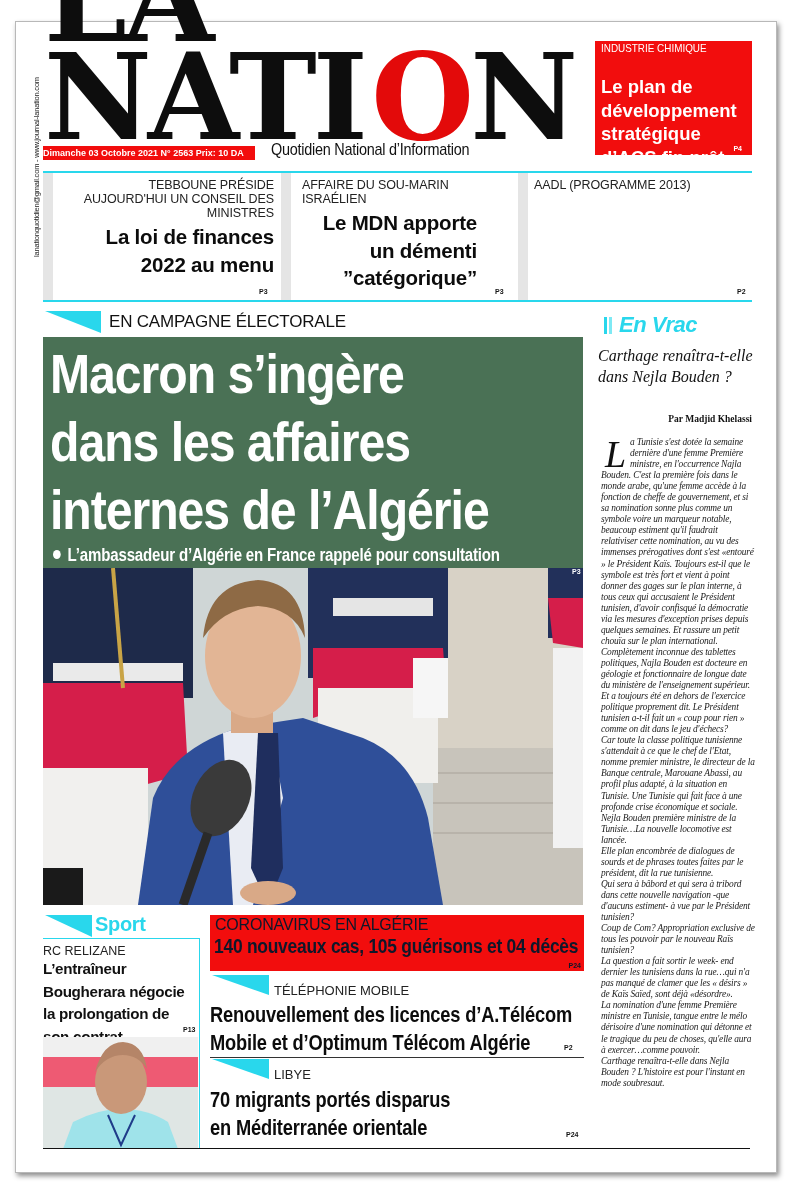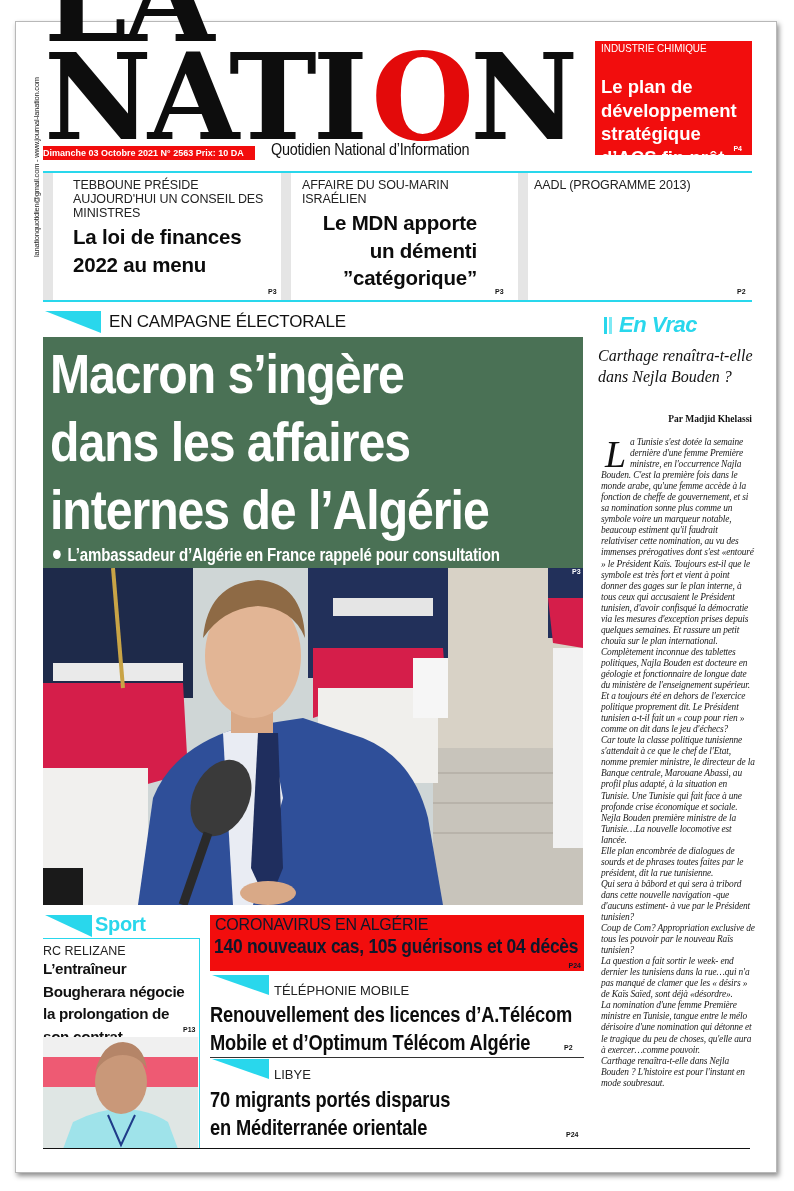--- a/index.html
+++ b/index.html
@@ -110,21 +110,21 @@
   <div class="title">Le plan de développement stratégique d’ACS fin prêt</div>
   <div class="page">P4</div>
 </div>
 
 <div class="cyan-line" style="left:43px; top:171px; width:709px;"></div>
 <div class="cyan-line" style="left:43px; top:300px; width:709px;"></div>
 <div class="gray-bar" style="left:43px; top:173px; height:127px;"></div>
 <div class="gray-bar" style="left:281px; top:173px; height:127px;"></div>
 <div class="gray-bar" style="left:518px; top:173px; height:127px;"></div>
 
-<div class="teaser" style="left:73px; top:178px; width:210px; height:120px;">
+<div class="teaser" style="left:64px; top:178px; width:210px; height:120px;text-align:right;">
   <div class="kicker">TEBBOUNE PRÉSIDE AUJOURD'HUI UN CONSEIL DES MINISTRES</div>
   <div class="title">La loi de finances 2022 au menu</div>
   <div class="page" style="left:195px; top:110px;">P3</div>
 </div>
 <div class="teaser" style="left:302px; top:178px; width:210px; height:120px;">
   <div class="kicker">AFFAIRE DU SOU-MARIN ISRAÉLIEN</div>
   <div class="title" style="width:175px;text-align:right;">Le MDN apporte un démenti ”catégorique”</div>
   <div class="page" style="left:193px; top:110px;">P3</div>
 </div>
 <div class="teaser" style="left:534px; top:178px; width:215px; height:120px;">

